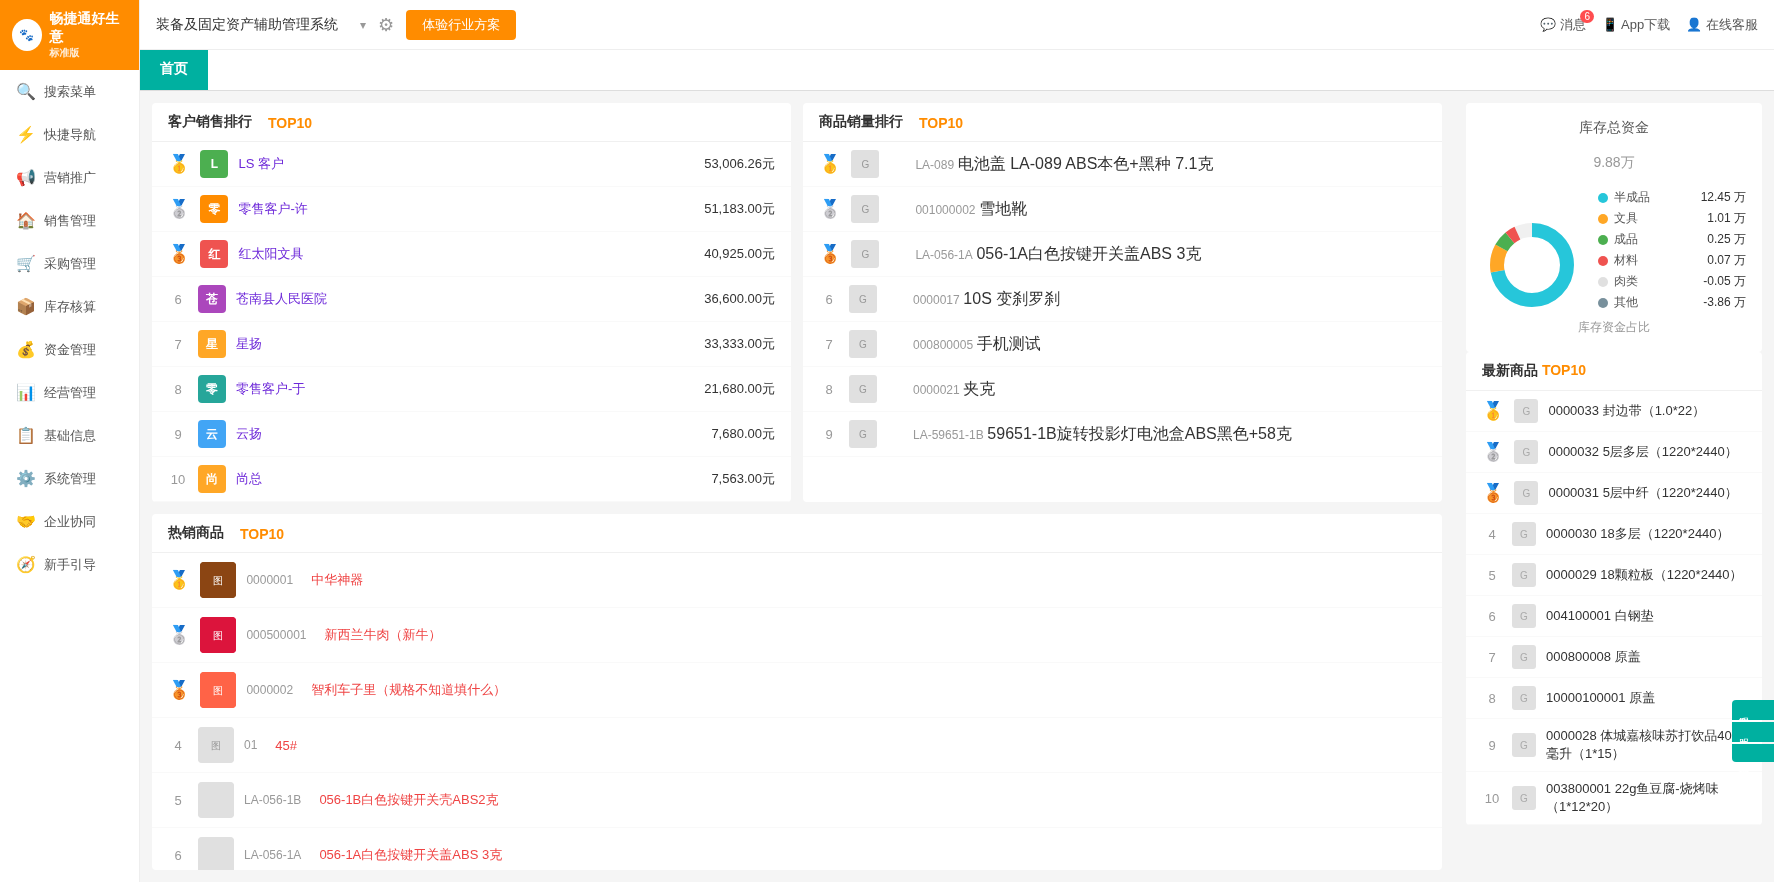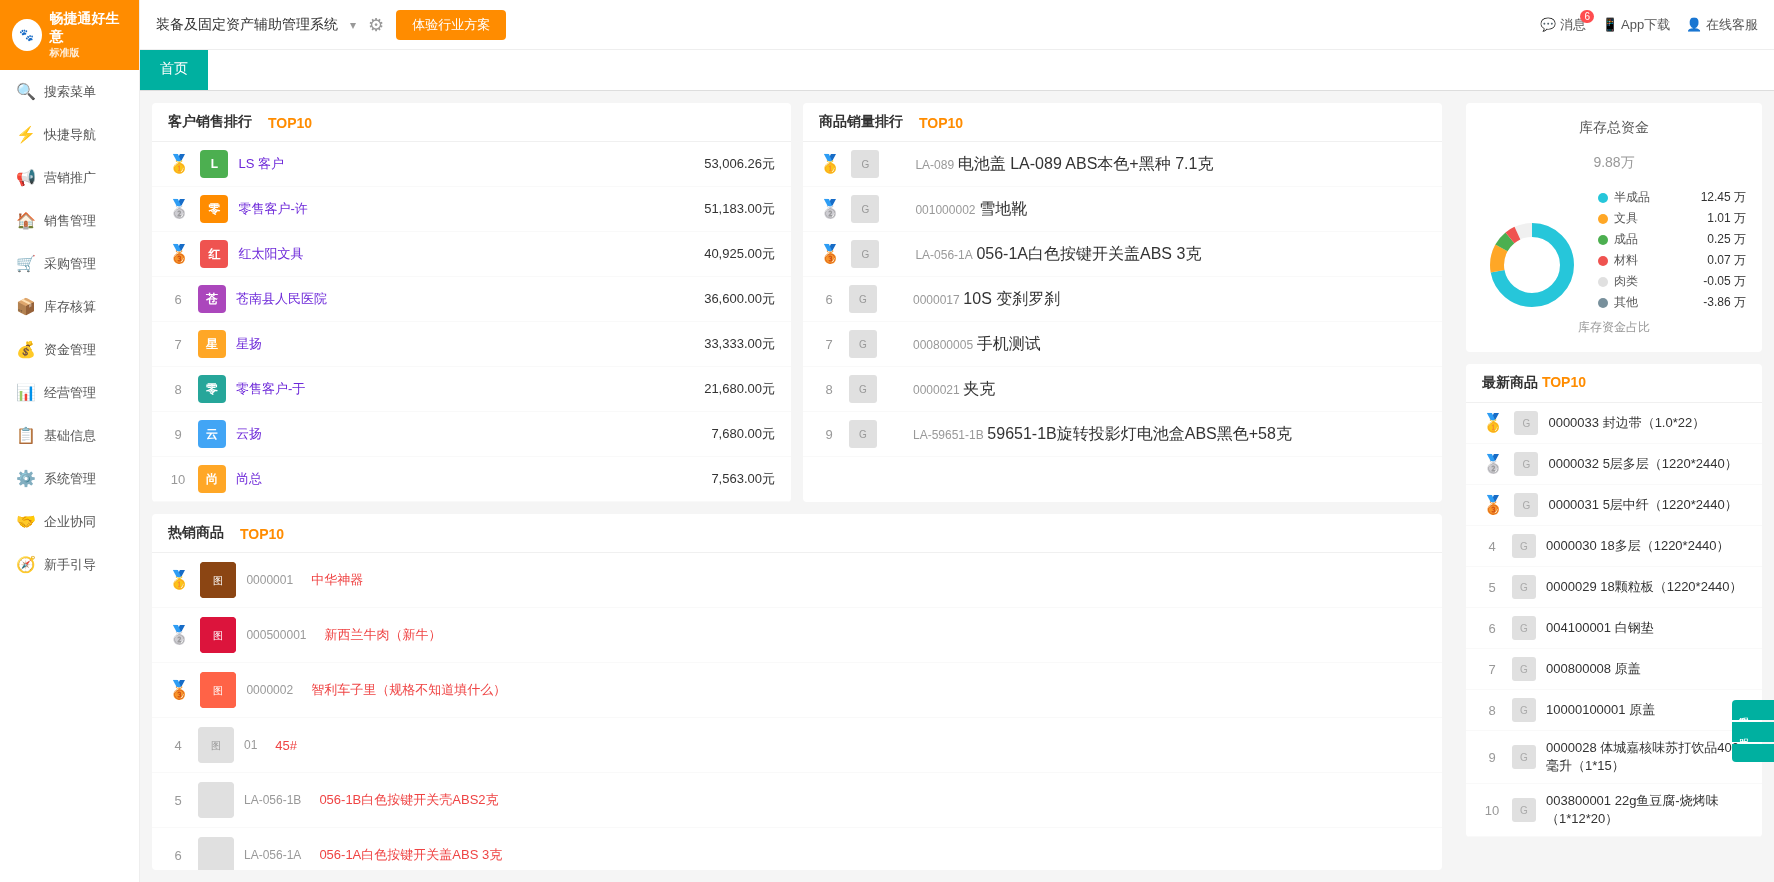--- a/index.html
+++ b/index.html
@@ -65,21 +65,21 @@
       border-bottom: 1px solid #eee;
       display: flex;
       align-items: center;
       padding: 0 16px;
       height: 50px;
       gap: 12px;
     }
     .topbar-system-name {
       display: flex;
       align-items: center;
-      gap: 12px;
+      gap: 22px;
       font-size: 14px;
       color: #333;
       cursor: pointer;
     }
     .topbar-system-name .chevron { color: #999; font-size: 12px; }
     .topbar-settings { color: #999; cursor: pointer; font-size: 18px; }
     .topbar-btn {
       background: #ff8c00;
       color: #fff;
       border: none;
@@ -99,20 +99,21 @@
     .topbar-right .badge-wrap { position: relative; cursor: pointer; }
     .badge { background: #ff4d4f; color: #fff; border-radius: 8px; font-size: 10px; padding: 1px 4px; position: absolute; top: -6px; right: -8px; }
 
     
     .page-tabs {
       background: #fff;
       border-bottom: 1px solid #ddd;
       display: flex;
       align-items: center;
       padding: 0;
+      font-weight: bold;
     }
     .page-tab {
       padding: 10px 20px;
       cursor: pointer;
       font-size: 14px;
       color: #555;
       border-bottom: 2px solid transparent;
     }
     .page-tab.active {
       color: #fff;
@@ -247,21 +248,20 @@
     .hot-prod-name { font-size: 13px; color: #ef4444; }
     .medal-icon { font-size: 18px; flex-shrink: 0; }
 
     
     .content-right {
       width: 320px;
       flex-shrink: 0;
       background: #f5f5f5;
       display: flex;
       flex-direction: column;
-      gap: 12px;
       padding: 12px;
       overflow-y: auto;
     }
 
     
     .stock-panel {
       background: #fff;
       border-radius: 4px;
       padding: 16px;
     }

